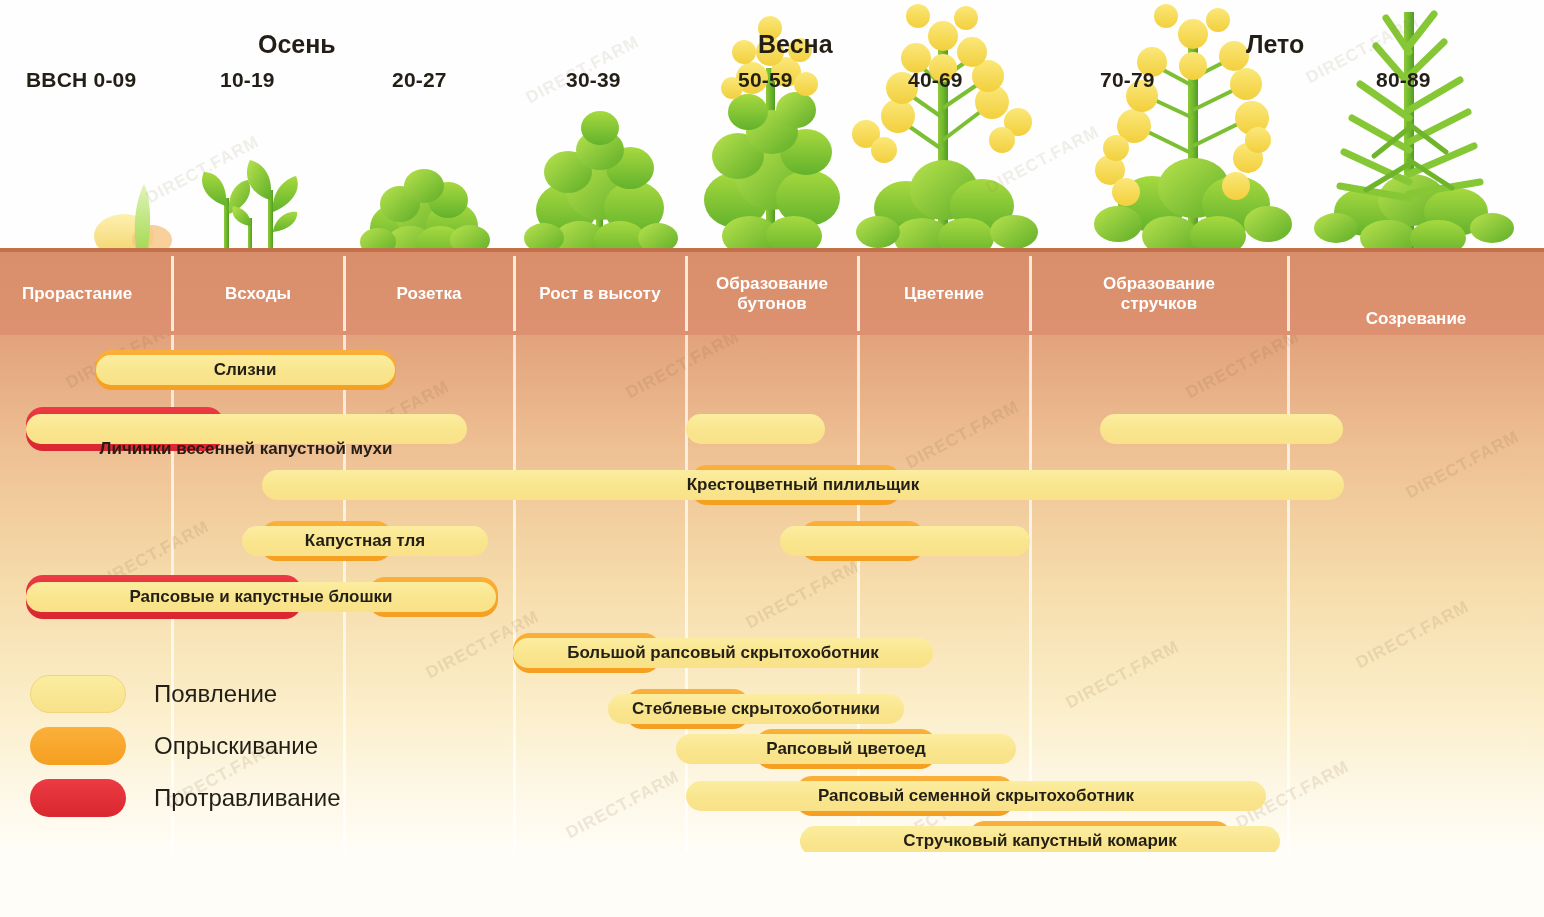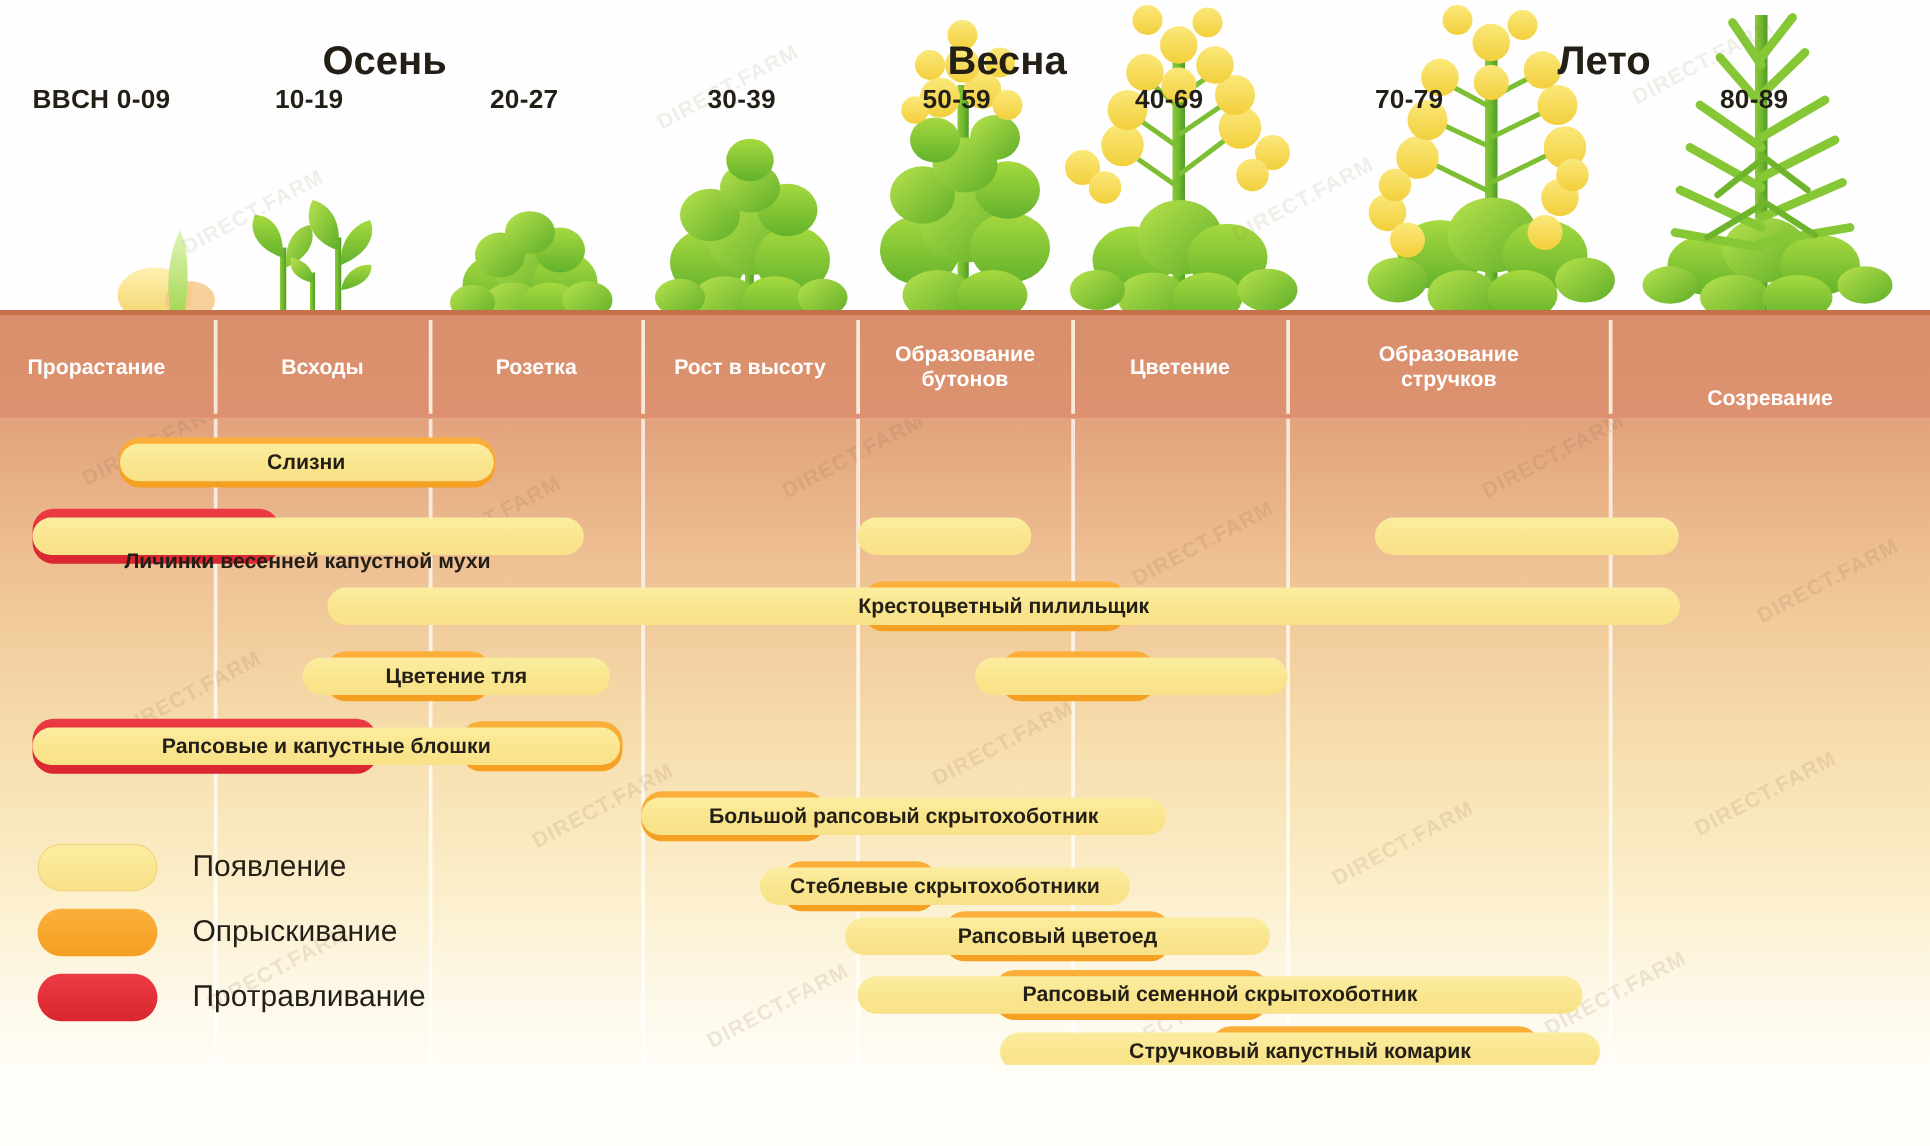--- a/index.html
+++ b/index.html
@@ -8,21 +8,21 @@
     width:1544px;height:917px;
     font-family:"Liberation Sans","DejaVu Sans",sans-serif;
     background:#ffffff;overflow:hidden;
   }
   #page{position:relative;width:1544px;height:917px;overflow:hidden;background:#fff;}
 
   
   .top-band{position:absolute;left:0;top:0;width:1544px;height:252px;background:#fefefe;overflow:hidden;}
   .bbch-row{position:absolute;left:0;top:0;width:1544px;height:252px;z-index:6;pointer-events:none;}
   .bbch{position:absolute;top:68px;font-size:21px;font-weight:bold;color:#231f16;letter-spacing:.2px;white-space:nowrap;}
-  .season{position:absolute;top:30px;font-size:32px;font-weight:bold;color:#231f16;white-space:nowrap;}
+  .season{position:absolute;top:30px;font-size:25px;font-weight:bold;color:#231f16;white-space:nowrap;}
 
   
   .wm{position:absolute;color:rgba(150,130,90,.13);font-size:17px;font-weight:bold;
       transform:rotate(-28deg);white-space:nowrap;pointer-events:none;user-select:none;letter-spacing:1px;}
   .wm-dark{color:rgba(120,95,55,.13);}
 
   
   .stage-header{position:absolute;left:0;top:252px;width:1544px;height:83px;
      background:linear-gradient(180deg,#d98f6b 0%,#dd9170 100%);z-index:4;}
   .stage-cell{position:absolute;top:0;height:83px;display:flex;align-items:center;justify-content:center;
@@ -349,21 +349,21 @@
         <div class="row" style="top: 114px; height: 52px;">
           <div class="bar bar-spray" style="left: 690px; width: 212px; top: 16px; z-index: 2;"></div>
           <div class="bar bar-appear" style="left: 262px; width: 1082px; top: 21px; z-index: 3;"></div>
           <div class="bar-label" style="left: 262px; width: 1082px; top: 21px; z-index: 10;">Крестоцветный пилильщик</div>
         </div>
         <div class="row" style="top: 170px; height: 52px;">
           <div class="bar bar-spray" style="left: 260px; width: 133px; top: 16px; z-index: 2;"></div>
           <div class="bar bar-spray" style="left: 800px; width: 125px; top: 16px; z-index: 2;"></div>
           <div class="bar bar-appear" style="left: 242px; width: 246px; top: 21px; z-index: 3;"></div>
           <div class="bar bar-appear" style="left: 780px; width: 250px; top: 21px; z-index: 3;"></div>
-          <div class="bar-label" style="left: 242px; width: 246px; top: 21px; z-index: 10;">Цветение тля</div>
+          <div class="bar-label" style="left: 242px; width: 246px; top: 21px; z-index: 10;">Капустная тля</div>
         </div>
         <div class="row" style="top: 226px; height: 52px;">
           <div class="bar bar-seed" style="left: 26px; width: 276px; top: 14px; z-index: 1;"></div>
           <div class="bar bar-spray" style="left: 368px; width: 130px; top: 16px; z-index: 2;"></div>
           <div class="bar bar-appear" style="left: 26px; width: 470px; top: 21px; z-index: 3;"></div>
           <div class="bar-label" style="left: 26px; width: 470px; top: 21px; z-index: 10;">Рапсовые и капустные блошки</div>
         </div>
         <div class="row" style="top: 282px; height: 52px;">
           <div class="bar bar-spray" style="left: 513px; width: 148px; top: 16px; z-index: 2;"></div>
           <div class="bar bar-appear" style="left: 513px; width: 420px; top: 21px; z-index: 3;"></div>

